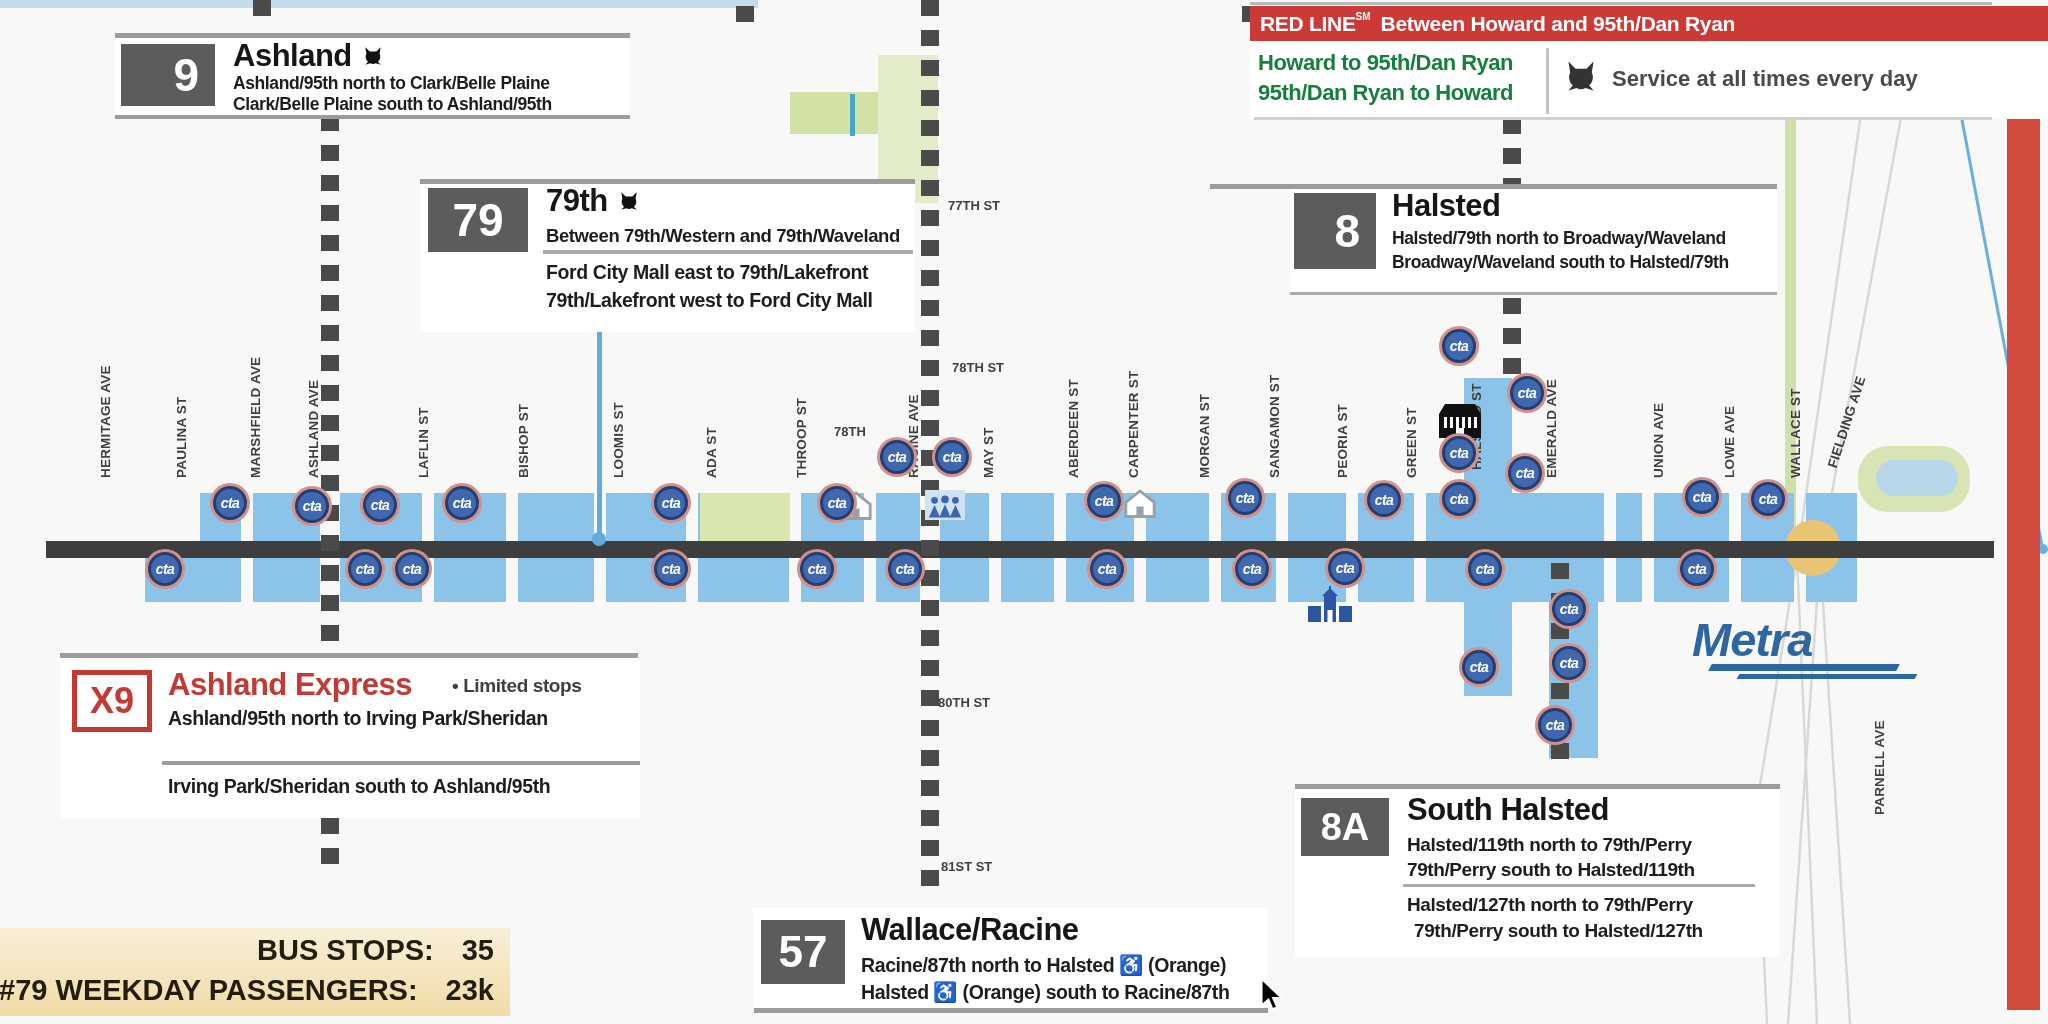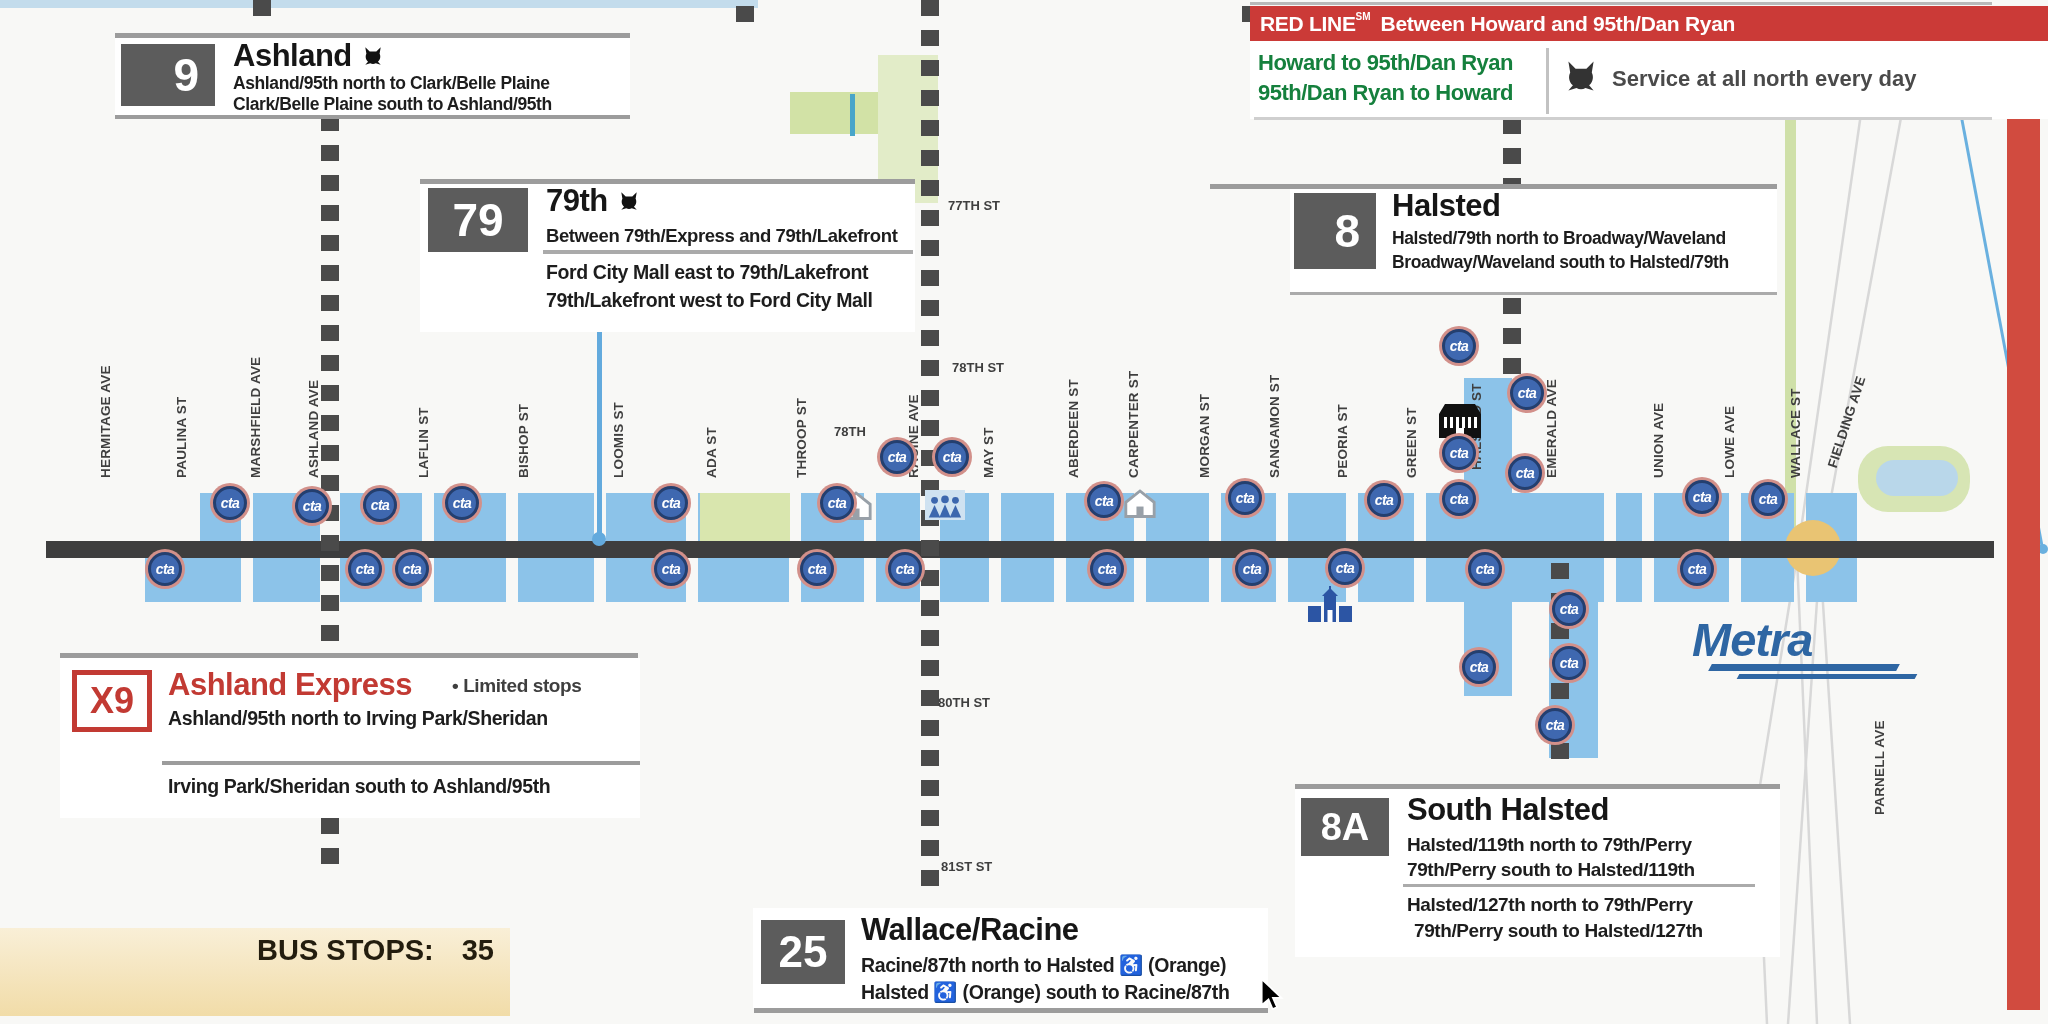--- a/index.html
+++ b/index.html
@@ -149,41 +149,41 @@
   <div class="card" style="left:420px;top:179px;width:495px;">
     <div class="rule" style="left:0;top:0;width:495px;height:5px;"></div>
     <div class="cardbg" style="left:0;top:5px;width:495px;height:148px;"></div>
     <div class="badge" style="left:8px;top:9px;width:100px;height:64px;font-size:46px;">79</div>
     <div class="t-title" style="left:126px;top:4px;">
       <span>79th</span>
       <svg class="owl" width="24" height="22" viewBox="0 0 20 20" fill="#111">
         <path d="M3 2 L7 6 L13 6 L17 2 L16 8 C17 10 17 13 14.5 15.2 L17 18 L12.5 16.6 C11 17.6 9 17.6 7.5 16.6 L3 18 L5.5 15.2 C3 13 3 10 4 8 Z"></path>
       </svg>
     </div>
-    <div class="t-line" style="left:126px;top:46px;font-size:18.5px;">Between 79th/Express and 79th/Lakefront</div>
+    <div class="t-line" style="left:126px;top:46px;font-size:18.5px;">Between 79th/Western and 79th/Waveland</div>
     <div class="rule" style="left:123px;top:71px;width:370px;height:4px;background:#aaa;"></div>
     <div class="t-line md" style="left:126px;top:82px;">Ford City Mall east to 79th/Lakefront</div>
     <div class="t-line md" style="left:126px;top:110px;">79th/Lakefront west to Ford City Mall</div>
   </div>
 
   <div class="card" style="left:1250px;top:2px;width:798px;">
     <div class="rule" style="left:0;top:0;width:742px;height:3px;background:#b9b9b9;"></div>
     <div class="cardbg" style="left:0;top:39px;width:798px;height:78px;"></div>
     <div class="rl-banner" style="left:0;top:4px;width:844px;height:35px;">
       <span class="nm">RED LINE</span>
         <span class="sm">SM</span>
       <span class="rest">Between Howard and 95th/Dan Ryan</span>
     </div>
     <div class="rl-dir" style="left:8px;top:48px;">Howard to 95th/Dan Ryan</div>
     <div class="rl-dir" style="left:8px;top:78px;">95th/Dan Ryan to Howard</div>
     <div class="rule" style="left:296px;top:46px;width:3px;height:66px;background:#c2c2c2;"></div>
     <svg class="abs" style="left:312px;top:56px;" width="38" height="36" viewBox="0 0 20 20" fill="#333">
       <path d="M3 2 L7 6 L13 6 L17 2 L16 8 C17 10 17 13 14.5 15.2 L17 18 L12.5 16.6 C11 17.6 9 17.6 7.5 16.6 L3 18 L5.5 15.2 C3 13 3 10 4 8 Z"></path>
     </svg>
-    <div class="rl-service" style="left:362px;top:64px;">Service at all north every day</div>
+    <div class="rl-service" style="left:362px;top:64px;">Service at all times every day</div>
     <div class="rule" style="left:4px;top:115px;width:738px;height:3px;background:#cfcfcf;"></div>
   </div>
 
   <div class="card" style="left:1210px;top:184px;width:567px;">
     <div class="rule" style="left:0;top:0;width:567px;height:5px;"></div>
     <div class="cardbg" style="left:80px;top:5px;width:487px;height:103px;"></div>
     <div class="badge right" style="left:84px;top:9px;width:82px;height:76px;font-size:46px;">8</div>
     <div class="t-title" style="left:182px;top:4px;">
       <span>Halsted</span>
     </div>
@@ -214,32 +214,35 @@
     </div>
     <div class="t-line" style="left:112px;top:50px;font-size:19px;">Halsted/119th north to 79th/Perry</div>
     <div class="t-line" style="left:112px;top:75px;font-size:19px;">79th/Perry south to Halsted/119th</div>
     <div class="rule" style="left:108px;top:100px;width:352px;height:3px;background:#ababab;"></div>
     <div class="t-line" style="left:112px;top:110px;font-size:19px;">Halsted/127th north to 79th/Perry</div>
     <div class="t-line" style="left:119px;top:136px;font-size:19px;">79th/Perry south to Halsted/127th</div>
   </div>
 
   <div class="card" style="left:753px;top:906px;width:515px;">
     <div class="cardbg" style="left:0;top:2px;width:515px;height:100px;"></div>
-    <div class="badge" style="left:8px;top:14px;width:84px;height:64px;font-size:44px;">25</div>
+    <div class="badge" style="left:8px;top:14px;width:84px;height:64px;font-size:44px;">57</div>
     <div class="t-title" style="left:108px;top:6px;">
       <span>Wallace/Racine</span>
     </div>
     <div class="t-line md" style="left:108px;top:48px;">Racine/87th north to Halsted ♿ (Orange)</div>
     <div class="t-line md" style="left:108px;top:75px;">Halsted ♿ (Orange) south to Racine/87th</div>
     <div class="rule" style="left:1px;top:102px;width:514px;height:5px;"></div>
   </div>
 
   <div class="stats" style="left:0;top:928px;width:510px;height:88px;">
     <div class="row" style="top:6px;">
       <span>BUS STOPS:</span><span class="val">35</span>
+    </div>
+    <div class="row" style="top:46px;">
+      <span>#79 WEEKDAY PASSENGERS:</span><span class="val">23k</span>
     </div>
   </div>
 
   <div class="metra" style="left:1692px;top:612px;width:220px;height:80px;">
     <span>Metra</span>
     <div class="bar" style="left:18px;top:52px;width:188px;height:7px;"></div>
     <div class="bar" style="left:46px;top:62px;width:178px;height:5px;"></div>
   </div>
 
   <svg class="cursor" style="left:1258px;top:978px;" width="30" height="34" viewBox="0 0 24 30">

